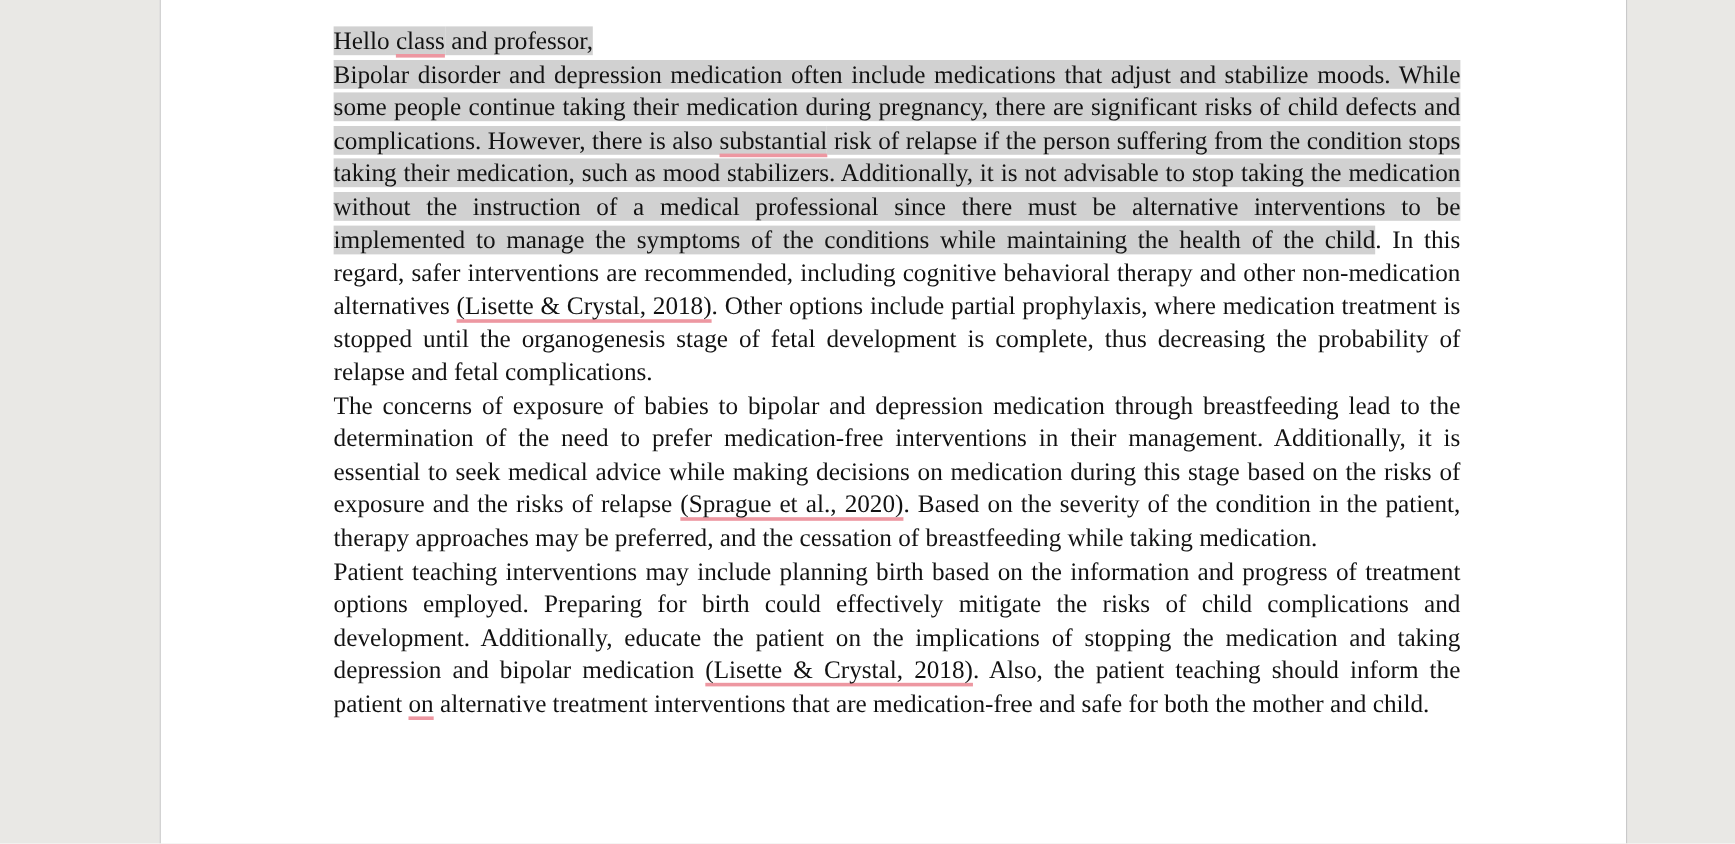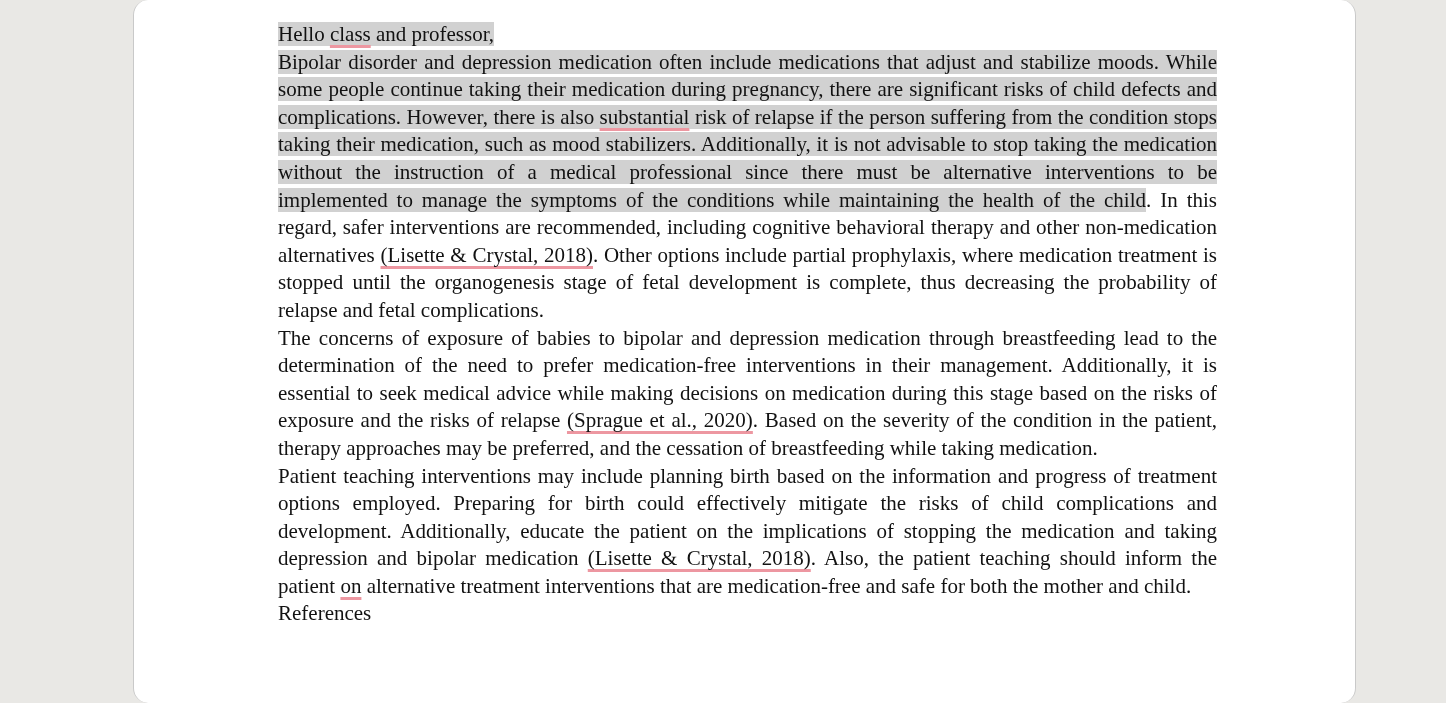--- a/index.html
+++ b/index.html
@@ -16,21 +16,20 @@
     width:1446px;height:703px;overflow:hidden;
     background:var(--canvas-background);
     font-family:"Liberation Serif", serif;
     position:relative;
   }
   .page{
     position:absolute;top:0;left:133px;width:1223px;height:703px;
     background:var(--page-background);
     border-left:1px solid var(--page-border);
     border-right:1px solid var(--page-border);
-    border-radius:15px;
   }
   .doc{
     position:absolute;top:21px;left:144px;width:939px;
     font-size:21px;line-height:27.6px;
     color:var(--text-color);
     text-align:justify;
     text-justify:inter-word;
   }
   .doc p{margin:0;padding:0;}
   .sel{background-color:var(--selection-highlight);}
@@ -50,16 +49,15 @@
   <div class="doc">
 
     <p><span class="sel">Hello </span><span class="sel flag">class</span><span class="sel"> and professor, </span></p>
 
     <p><span class="sel">Bipolar disorder and depression medication often include medications that adjust and stabilize moods. While some people continue taking their medication during pregnancy, there are significant risks of child defects and complications. However, there is also </span><span class="sel flag">substantial</span><span class="sel"> risk of relapse if the person suffering from the condition stops taking their medication, such as mood stabilizers. Additionally, it is not advisable to stop taking the medication without the instruction of a medical professional since there must be alternative interventions to be implemented to manage the symptoms of the conditions while maintaining the health of the child</span><span>. In this regard, safer interventions are recommended, including cognitive behavioral therapy and other non-medication alternatives </span><span class="flag">(Lisette &amp; Crystal, 2018)</span><span>. Other options include partial prophylaxis, where medication treatment is stopped until the organogenesis stage of fetal development is complete, thus decreasing the probability of relapse and fetal complications.</span></p>
 
     <p><span>The concerns of exposure of babies to bipolar and depression medication through breastfeeding lead to the determination of the need to prefer medication-free interventions in their management. Additionally, it is essential to seek medical advice while making decisions on medication during this stage based on the risks of exposure and the risks of relapse </span><span class="flag">(Sprague et al., 2020)</span><span>. Based on the severity of the condition in the patient, therapy approaches may be preferred, and the cessation of breastfeeding while taking medication.</span></p>
 
     <p><span>Patient teaching interventions may include planning birth based on the information and progress of treatment options employed. Preparing for birth could effectively mitigate the risks of child complications and development. Additionally, educate the patient on the implications of stopping the medication and taking depression and bipolar medication </span><span class="flag">(Lisette &amp; Crystal, 2018)</span><span>. Also, the patient teaching should inform the patient </span><span class="flag">on</span><span> alternative treatment interventions that are medication-free and safe for both the mother and child.</span></p>
 
-    <p><span>References</span></p>
 
   </div>
 </div>
 
 </body></html>

